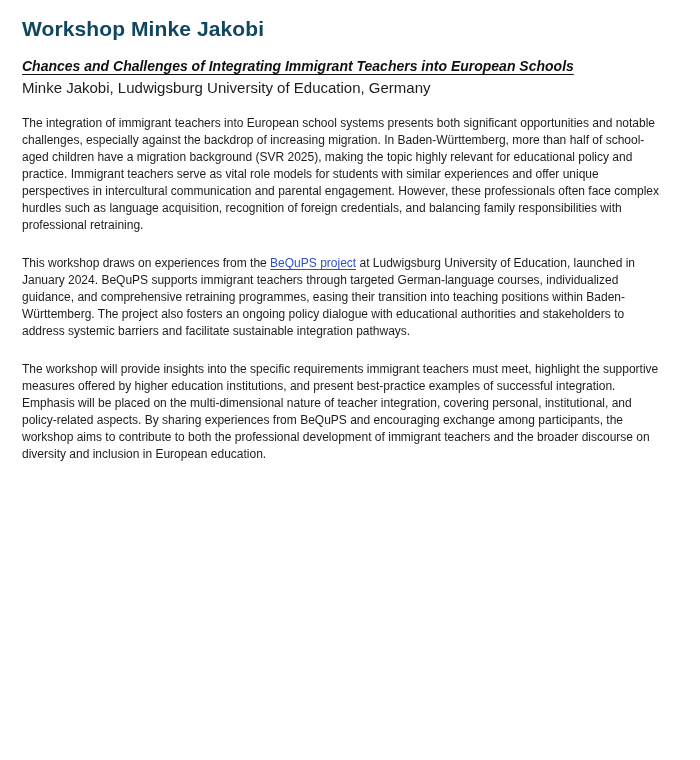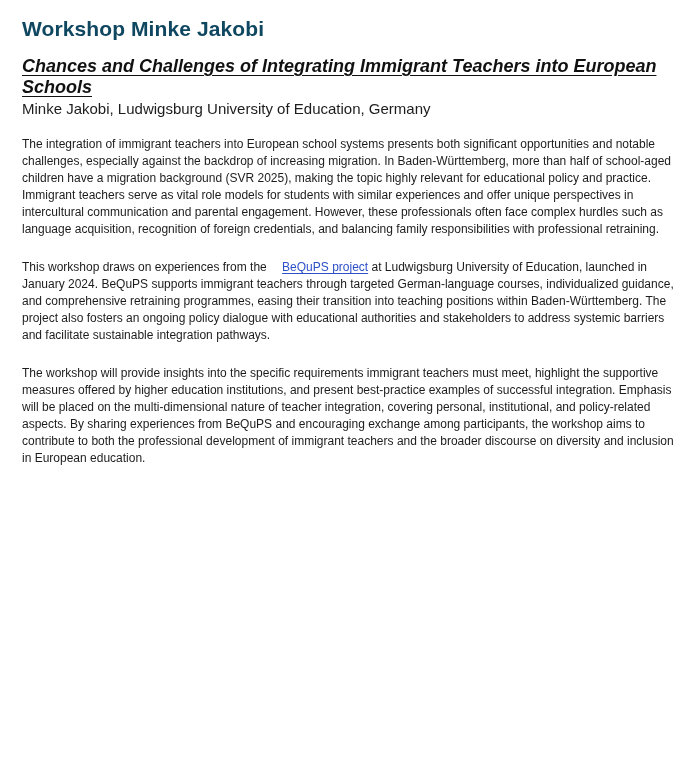--- a/index.html
+++ b/index.html
@@ -10,34 +10,34 @@
   *{margin:0;padding:0;box-sizing:border-box;}
   html,body{background:#ffffff;}
   body{
     width:700px;
     height:760px;
     font-family:"Liberation Sans","DejaVu Sans",sans-serif;
     color:var(--body-color);
     overflow:hidden;
   }
   .page{
-    padding:14px 22px 0 22px;
+    padding:14px 39px 0 22px;
     width:700px;
   }
   .doc-heading{
     font-size:21px;
     font-weight:600;
     color:var(--heading-color);
     letter-spacing:0.1px;
     margin-top:2px;
     margin-bottom:14px;
     line-height:26px;
   }
   .session-title{
-    font-size:18px;
+    font-size:14px;
     font-weight:bold;
     font-style:italic;
     text-decoration:underline;
     text-underline-offset:3px;
     line-height:21px;
     color:#111111;
   }
   .author-line{
     font-size:15px;
     line-height:21px;
@@ -47,21 +47,20 @@
     font-size:12px;
     line-height:17px;
     margin-bottom:21px;
     max-width:660px;
   }
   .inline-link{
     color:var(--link-color);
     text-decoration:underline;
     text-underline-offset:2px;
     cursor:pointer;
-    margin-left:12px;
   }
 </style>
 </head>
 <body>
 
 <div class="page">
 
   <h1 class="doc-heading">Workshop Minke Jakobi</h1>
 
   <p class="session-title">Chances and Challenges of Integrating Immigrant Teachers into European Schools</p>

